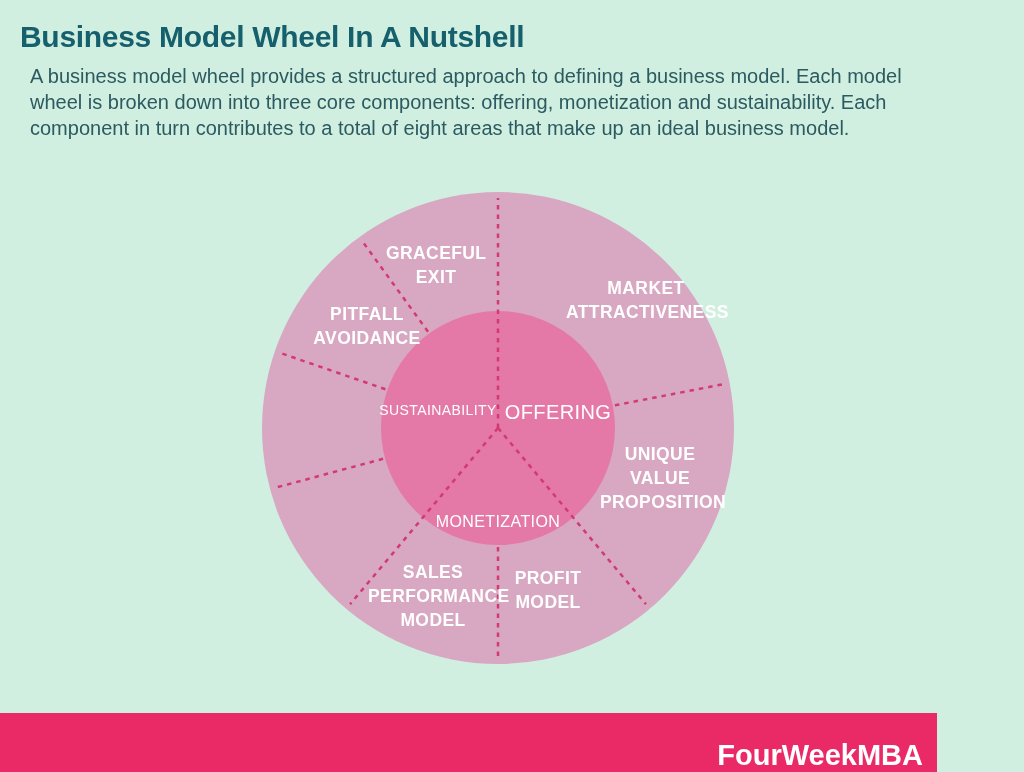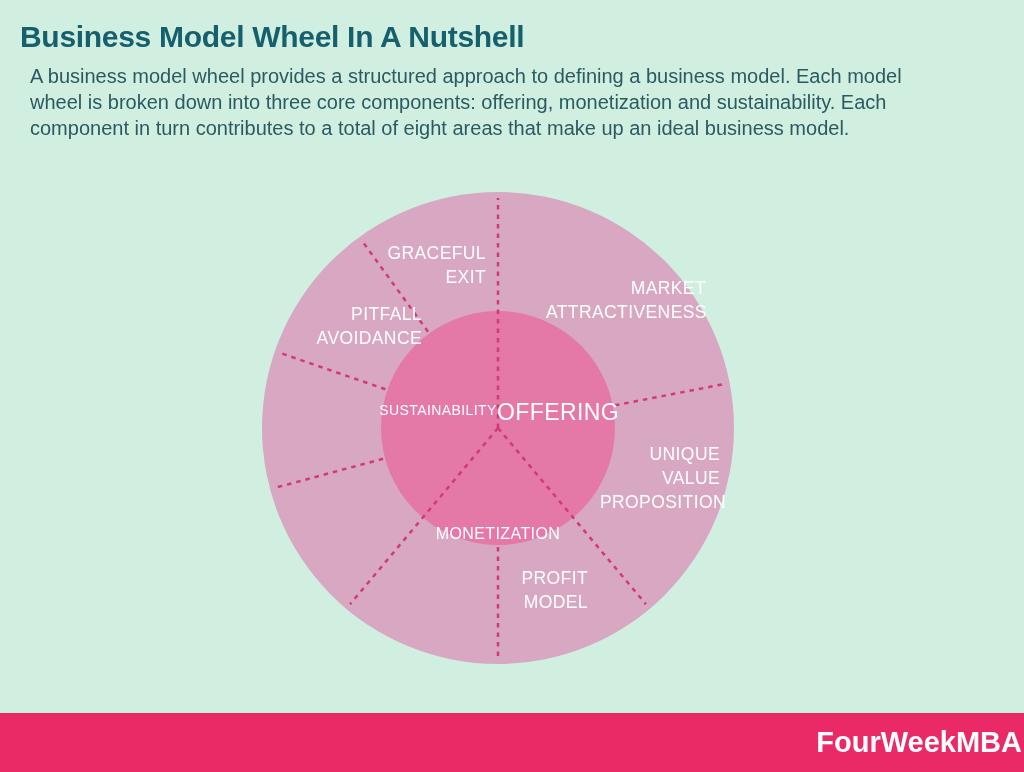--- a/index.html
+++ b/index.html
@@ -56,46 +56,46 @@
   .divider-line {
     stroke: var(--divider);
     stroke-width: 2.5;
     stroke-dasharray: 4.5 5;
     fill: none;
   }
   .wheel-label {
     position: absolute;
     transform: translate(-50%, -50%);
     color: var(--wheel-label);
-    font-weight: normal;
-    text-align: right;
+    font-weight: bold;
+    text-align: center;
     font-size: 17.5px;
     line-height: 24px;
     letter-spacing: 0.4px;
   }
   .core-label {
     position: absolute;
     transform: translate(-50%, -50%);
     color: var(--wheel-label);
     font-weight: normal;
     text-align: center;
     white-space: nowrap;
     letter-spacing: 0.4px;
   }
   .footer-bar {
     position: absolute;
     left: 0;
     bottom: 0;
-    width: 1024px;
+    width: 937px;
     height: 59px;
     background: var(--footer-bar);
     display: flex;
-    align-items: center;
+    align-items: flex-end;
     justify-content: flex-end;
-    padding-right: 2px;
+    padding-right: 14px;
   }
   .brand-text {
     color: var(--footer-text);
     font-size: 29px;
     font-weight: bold;
   }
 </style>
 </head>
 <body>
 
@@ -113,25 +113,26 @@
     <line class="divider-line" x1="236" y1="236" x2="88.1" y2="412.2"></line>
 
     <line class="divider-line" x1="352.9" y1="213.3" x2="461.9" y2="192.1"></line>
     <line class="divider-line" x1="236" y1="355" x2="236" y2="466"></line>
     <line class="divider-line" x1="121.1" y1="266.8" x2="13.8" y2="295.6"></line>
     <line class="divider-line" x1="123.4" y1="197.2" x2="18.4" y2="161.0"></line>
     <line class="divider-line" x1="166.0" y1="139.7" x2="100.8" y2="49.9"></line>
   </svg>
 
   <div class="core-label" style="left:438px; top:410px; font-size:14px;">SUSTAINABILITY</div>
-  <div class="core-label" style="left:558px; top:412px; font-size:23px;">OFFERING</div>
-  <div class="core-label" style="left:498px; top:534px; font-size:16px;">MONETIZATION</div>
+  <div class="core-label" style="left:558px; top:412px; font-size:20px;">OFFERING</div>
+  <div class="core-label" style="left:498px; top:522px; font-size:16px;">MONETIZATION</div>
 
-  <div class="wheel-label" style="left:626px; top:300px; width:160px;">MARKET ATTRACTIVENESS</div>
+  <div class="wheel-label" style="left:646px; top:300px; width:160px;">MARKET ATTRACTIVENESS</div>
   <div class="wheel-label" style="left:660px; top:470px; width:120px;margin-top:8px;">UNIQUE VALUE PROPOSITION</div>
   <div class="wheel-label" style="left:548px; top:590px; width:80px;">PROFIT MODEL</div>
+  <div class="wheel-label" style="left:433px; top:596px; width:130px;">SALES PERFORMANCE MODEL</div>
   <div class="wheel-label" style="left:346px; top:326px; width:110px;margin-left:21px;">PITFALL AVOIDANCE</div>
   <div class="wheel-label" style="left:436px; top:265px; width:100px;">GRACEFUL EXIT</div>
 </div>
 
 <div class="footer-bar">
   <div class="brand-text">FourWeekMBA</div>
 </div>
 
 </body></html>

